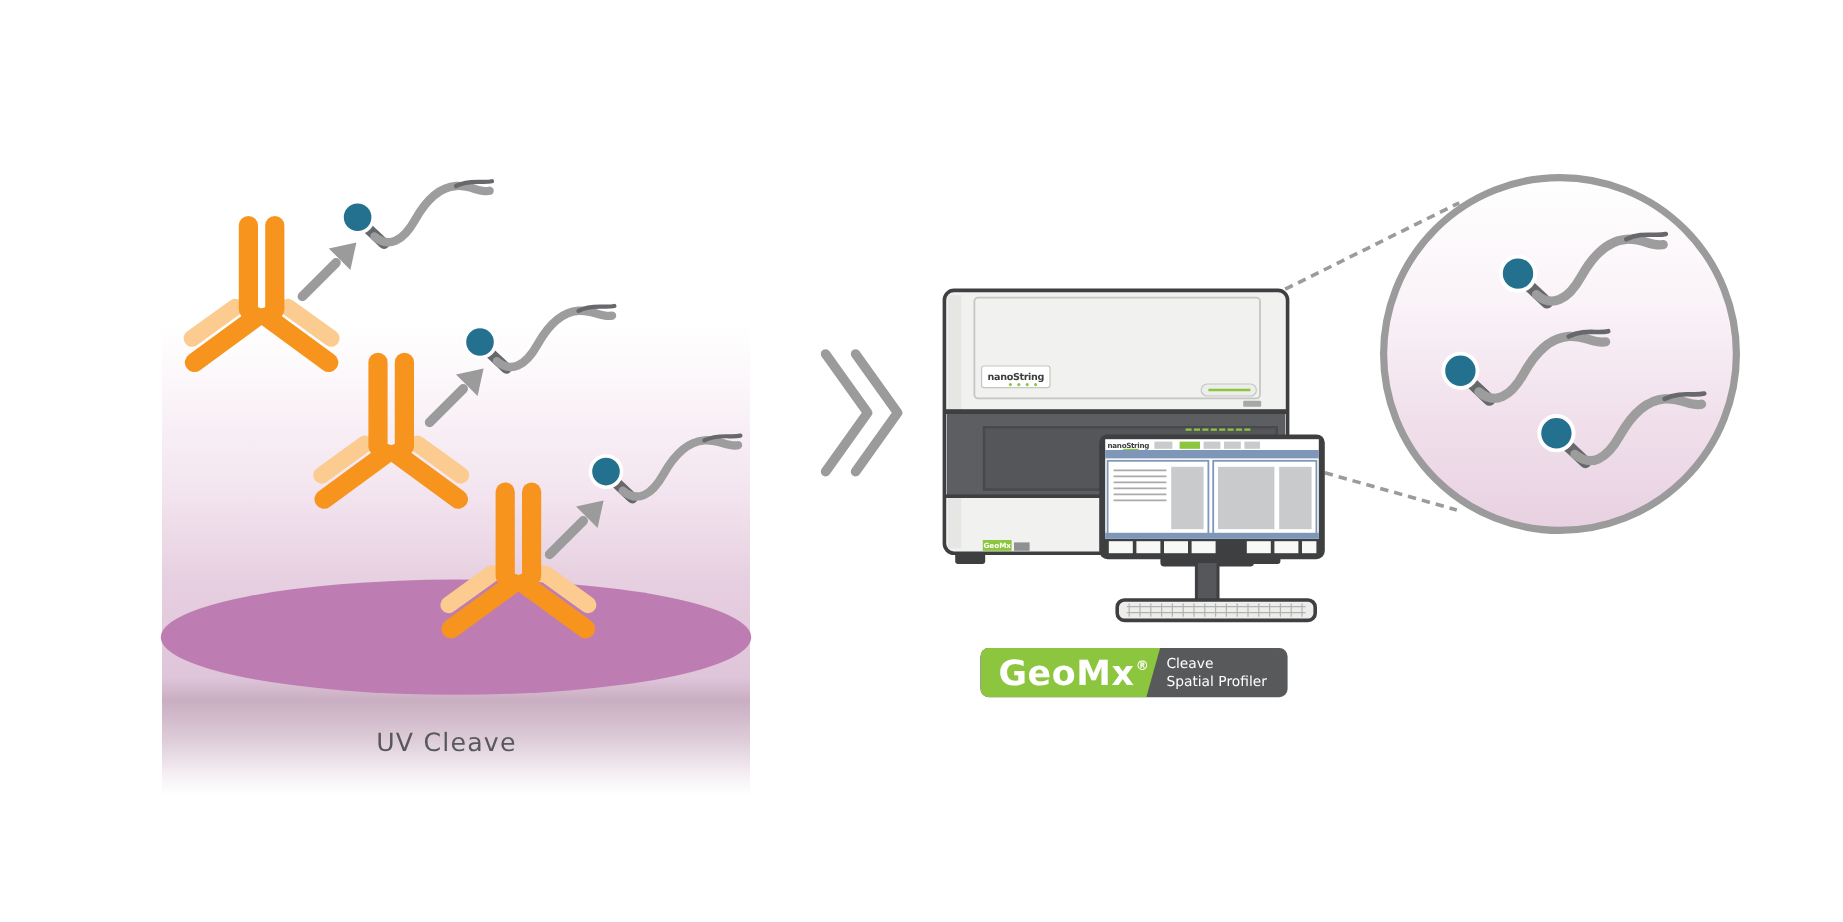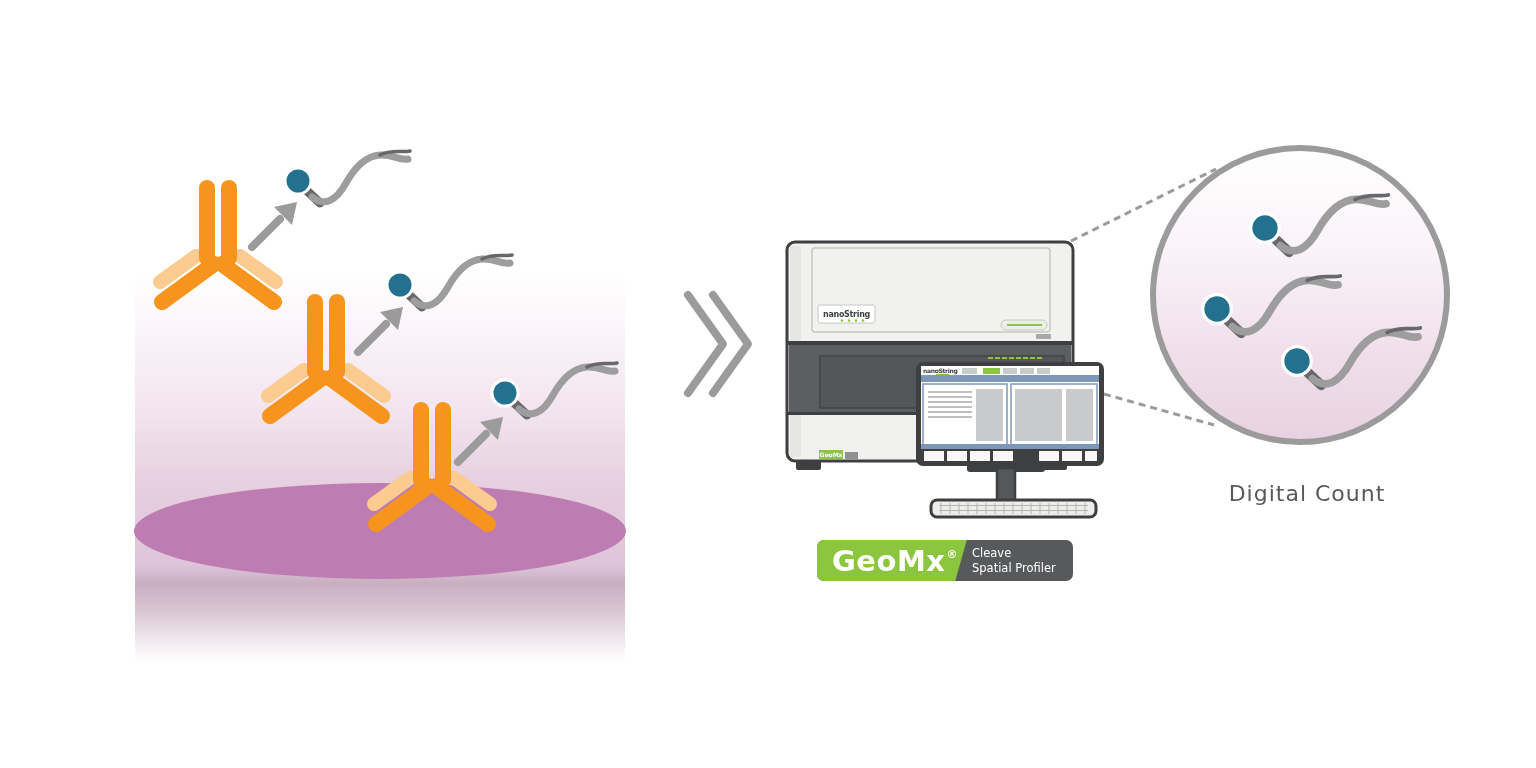--- a/index.html
+++ b/index.html
@@ -232,21 +232,21 @@
   </g>
 
   <g>
     <circle cx="1300" cy="295" r="147" fill="url(#circleGrad)" stroke="var(--arrow)" stroke-width="6"></circle>
     <use href="#oligo" transform="translate(1265,228) scale(1.1)"></use>
     <use href="#oligo" transform="translate(1217,309) scale(1.1)"></use>
     <use href="#oligo" transform="translate(1297,361) scale(1.1)"></use>
   </g>
 </svg>
 
-<div class="label dc-label">Digital Count</div>
+<div class="label uv-label">UV Cleave</div>
 
 <div class="badge">
   <div class="badge-green"></div>
   <div class="badge-product">
     <span>GeoMx</span>
         <sup>®</sup>
   </div>
   <div class="badge-tagline">
     <div>Cleave</div>
     <div>Spatial Profiler</div>

